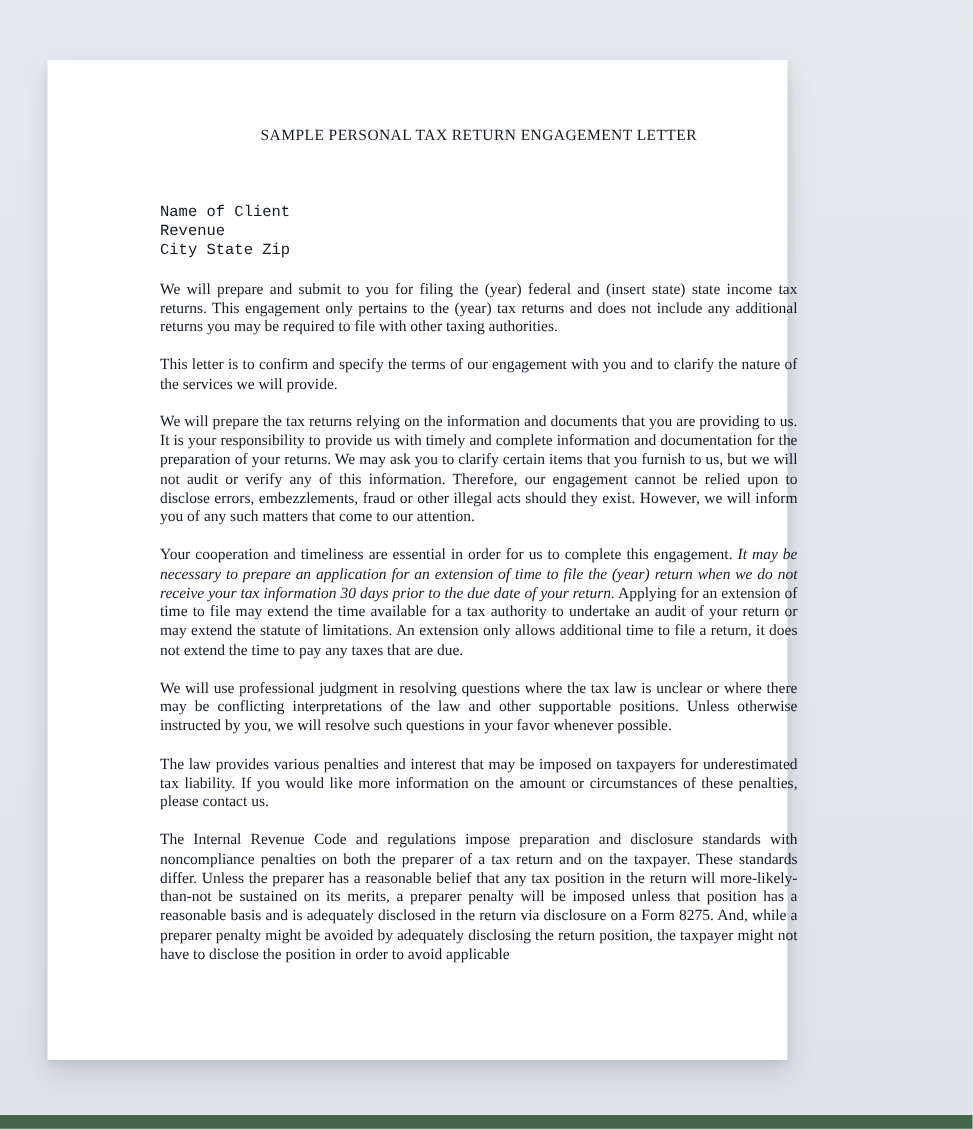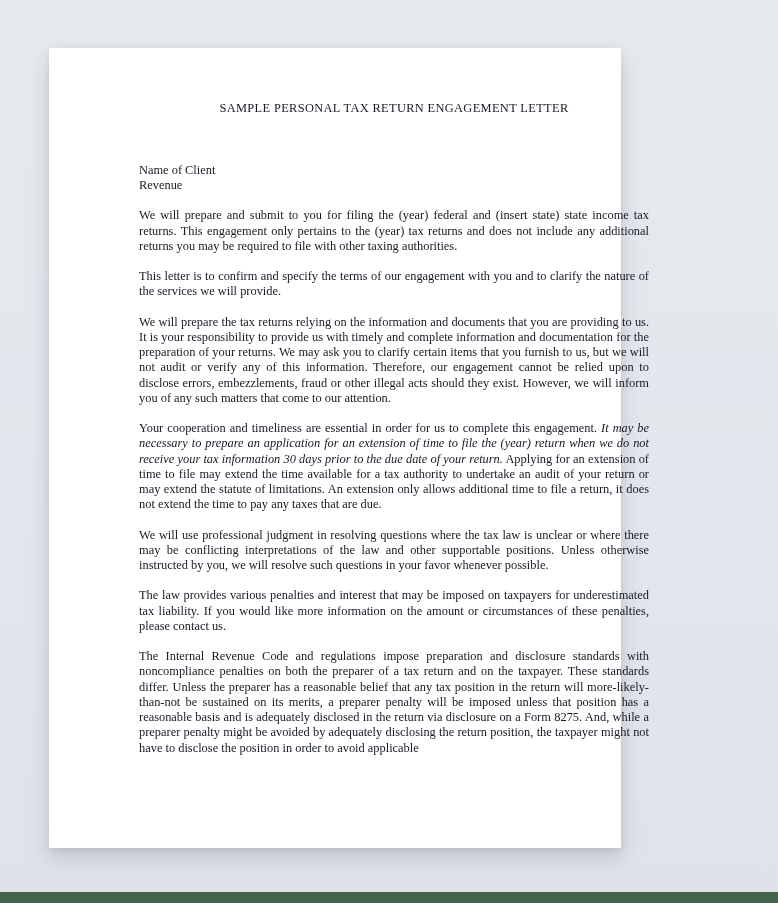--- a/index.html
+++ b/index.html
@@ -20,27 +20,28 @@
     position: absolute;
     left: 0;
     top: 0;
     width: 778px;
     height: 903px;
     background: linear-gradient(180deg, #e6e9ee 0%, #e3e6ec 55%, #dfe2e8 100%);
   }
 
   #page-sheet {
     position: absolute;
-    left: 49px;
+    left: 38px;
     top: 48px;
     width: 572px;
     height: 800px;
     background: #ffffff;
     box-shadow: 0 10px 20px rgba(90, 100, 115, 0.22),
                 0 2px 6px rgba(90, 100, 115, 0.14);
+    padding-left: 20px;
   }
 
   #doc-body {
     position: absolute;
     left: 90px;
     top: 0px;
     width: 510px;
   }
 
   .doc-title {
@@ -57,20 +58,21 @@
 
   .addressee-block {
     margin-top: 47px;
     font-size: 12.4px;
     line-height: 15.2px;
     color: #151a24;
   }
 
   .addressee-line {
     white-space: pre;
+    font-family: Liberation Mono, monospace;
   }
 
   .salutation {
     margin-top: 15px;
     font-size: 12.4px;
     line-height: 15.2px;
     color: #151a24;
   }
 
   .para {
@@ -108,20 +110,21 @@
 
   <div id="page-sheet">
 
     <div id="doc-body">
 
       <div class="doc-title">SAMPLE PERSONAL TAX RETURN ENGAGEMENT LETTER</div>
 
       <div class="addressee-block">
         <div class="addressee-line">Name of Client</div>
         <div class="addressee-line">Revenue</div>
+        <div class="addressee-line">City State Zip</div>
       </div>
 
 
       <p class="para">We will prepare and submit to you for filing the (year) federal and  (insert state) state income tax returns. This engagement only pertains to the (year) tax returns and does not include any additional returns you may be required to file with other taxing authorities.</p>
 
       <p class="para">This letter is to confirm and specify the terms of our engagement with you and to clarify the nature of the services we will provide.</p>
 
       <p class="para">We will prepare the tax returns relying on the information and documents that you are providing to us. It is your responsibility to provide us with timely and complete information and documentation for the preparation of your returns. We may ask you to clarify certain items that you furnish to us, but we will not audit or verify any of this information. Therefore, our engagement cannot be relied upon to disclose errors, embezzlements, fraud or other illegal acts should they exist. However, we will inform you of any such matters that come to our attention.</p>
 
       <p class="para"><span>Your cooperation and timeliness are essential in order for us to complete this engagement. </span><em>It may be necessary to prepare an application for an extension of time to file the (year) return when we do not receive your tax information 30 days prior to the due date of your return.</em><span> Applying for an extension of time to file may extend the time available for a tax authority to undertake an audit of your return or may extend the statute of limitations. An extension only allows additional time to file a return, it does not extend the time to pay any taxes that are due.</span></p>

